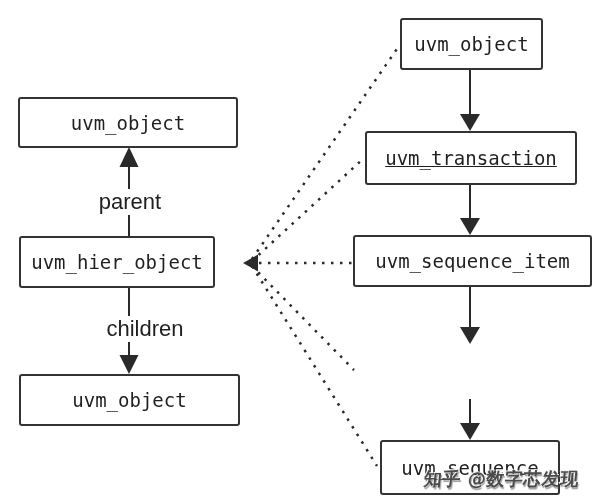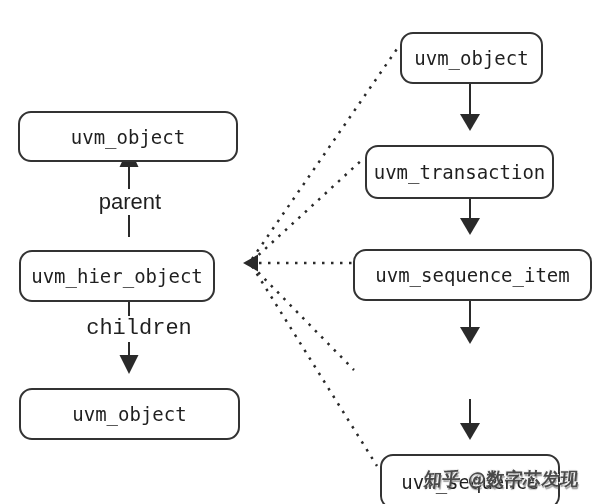--- a/index.html
+++ b/index.html
@@ -32,30 +32,29 @@
   .wires .dotted {
     stroke-width: 2.5;
     stroke-dasharray: 2.5 6.5;
   }
   .wires polygon { fill: var(--line); stroke: none; }
   .node {
     position: absolute;
     box-sizing: border-box;
     background: var(--bg);
     border: 2px solid var(--box-border);
-    border-radius: 13px;
+    border-radius: 3px;
     display: flex;
     align-items: center;
     justify-content: center;
     font-family: "DejaVu Sans Mono", "Liberation Mono", monospace;
     font-size: 19px;
     color: var(--text);
     white-space: nowrap;
     z-index: 2;
-    margin-top: 14px;
   }
   .edge-label {
     position: absolute;
     transform: translateX(-50%);
     background: var(--bg);
     padding: 0 4px;
     font-family: "Liberation Sans", "DejaVu Sans", sans-serif;
     font-size: 22px;
     color: var(--text);
     z-index: 3;
@@ -110,25 +109,25 @@
   </svg>
 
   <div class="node" style="left:18px; top:97px; width:220px; height:51px;">uvm_object</div>
 
   <div class="node" style="left:19px; top:236px; width:196px; height:52px;">uvm_hier_object</div>
 
   <div class="node" style="left:19px; top:374px; width:221px; height:52px;">uvm_object</div>
 
   <div class="edge-label" style="left:130px; top:189px;">parent</div>
 
-  <div class="edge-label" style="left:139px; top:316px;font-family:Liberation Mono, monospace;">children</div>
+  <div class="edge-label" style="left:145px; top:316px;">children</div>
 
   <div class="node" style="left:400px; top:18px; width:143px; height:52px;">uvm_object</div>
 
-  <div class="node" style="left:365px; top:131px; width:189px; height:54px;">uvm_transaction</div>
+  <div class="node" style="left:365px; top:131px; width:212px; height:54px;text-decoration:underline;">uvm_transaction</div>
 
   <div class="node" style="left:353px; top:235px; width:239px; height:52px;text-align:center;">uvm_sequence_item</div>
 
 
   <div class="node" style="left:380px; top:440px; width:180px; height:55px;">uvm_sequence</div>
 
   <div class="watermark">知乎 @数字芯发现</div>
 
 </div>
 

